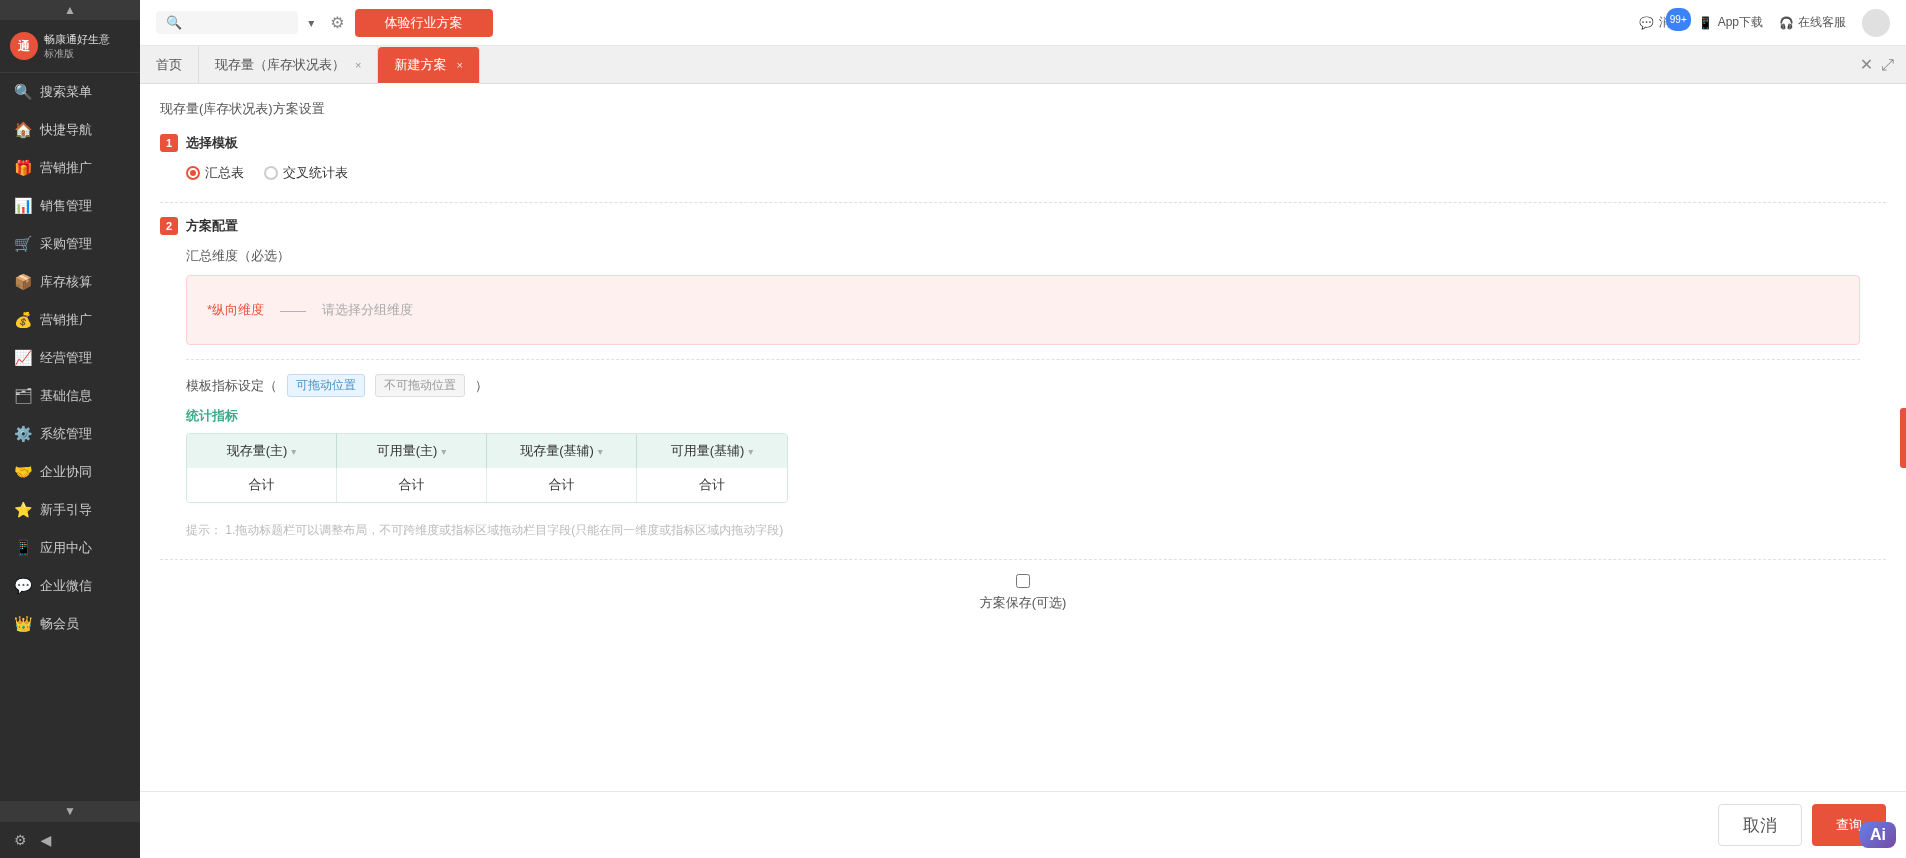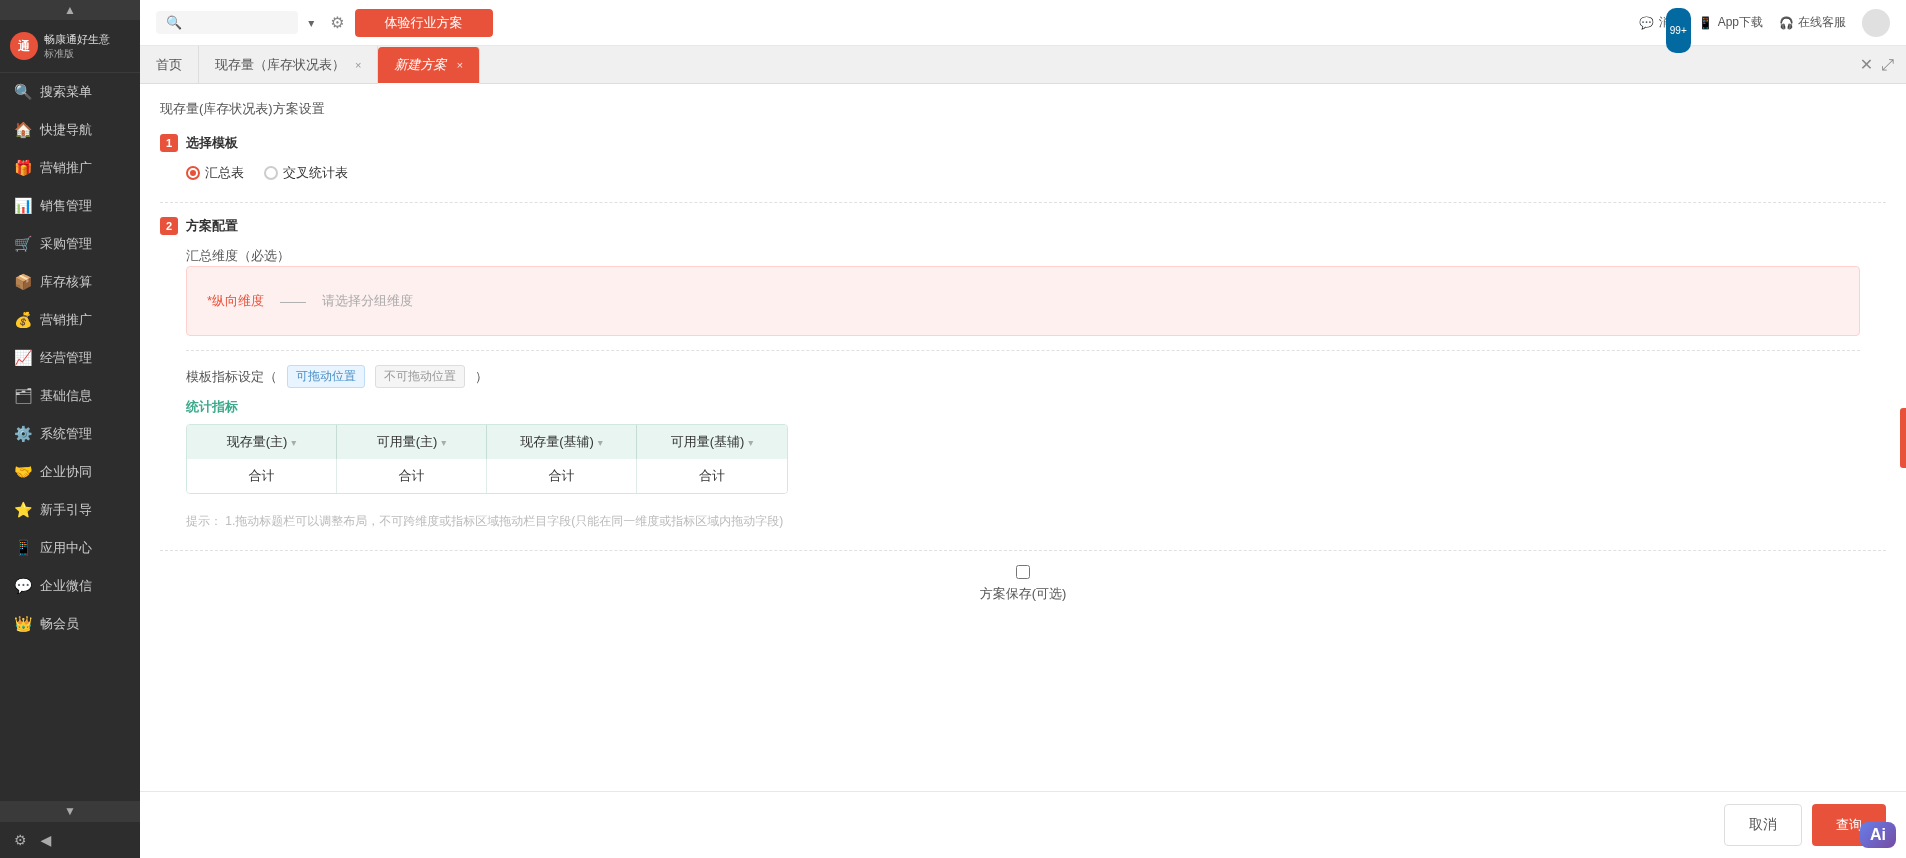--- a/index.html
+++ b/index.html
@@ -66,21 +66,21 @@
     .topbar-search { display: flex; align-items: center; gap: 6px; background: #f5f5f5; border-radius: 4px; padding: 4px 10px; }
     .topbar-search input { background: transparent; border: none; outline: none; font-size: 12px; color: #666; width: 100px; }
     .topbar-dropdown { display: flex; align-items: center; gap: 3px; color: #666; cursor: pointer; font-size: 12px; }
     .topbar-btn-industry {
       background: #e8523a; color: white; border: none; border-radius: 4px;
       padding: 5px 30px; font-size: 13px; cursor: pointer;
     }
     .topbar-gear { color: #888; cursor: pointer; font-size: 16px; margin-left: 6px; }
     .topbar-right { display: flex; align-items: center; gap: 16px; }
     .topbar-msg { display: flex; align-items: center; gap: 4px; color: #555; font-size: 12px; cursor: pointer; position: relative; }
-    .badge { background: #0369a1; color: white; border-radius: 10px; font-size: 10px; padding: 17px 4px; position: absolute; top: -6px; right: -8px; }
+    .badge { background: #3b82f6; color: white; border-radius: 10px; font-size: 10px; padding: 6px 4px; position: absolute; top: -6px; right: -8px; }
     .topbar-app { display: flex; align-items: center; gap: 4px; color: #555; font-size: 12px; cursor: pointer; }
     .topbar-service { display: flex; align-items: center; gap: 4px; color: #555; font-size: 12px; cursor: pointer; }
     .topbar-avatar { width: 28px; height: 28px; background: #e0e0e0; border-radius: 50%; }
 
     
     .tabbar {
       background: #f0f0f0;
       display: flex; align-items: center;
       padding: 0 0;
       border-bottom: 1px solid #ddd;
@@ -91,21 +91,21 @@
       padding: 8px 16px;
       cursor: pointer;
       font-size: 13px;
       color: #555;
       display: flex; align-items: center; gap: 6px;
       height: 100%;
       border-right: 1px solid #ddd;
       background: #f0f0f0;
     }
     .tab.active { background: white; color: #333; border-bottom: 1px solid white; margin-bottom: -1px; }
-    .tab.new-scheme { background: #e8523a; color: white; border-radius: 4px 4px 0 0; font-style: italic; }
+    .tab.new-scheme { background: #e8523a; color: white; border-radius: 4px 4px 0 0; }
     .tab-close { font-size: 11px; color: #999; cursor: pointer; margin-left: 4px; }
     .tab.new-scheme .tab-close { color: rgba(255,255,255,0.8); }
     .tab-maximize { margin-left: auto; display: flex; align-items: center; gap: 8px; padding: 0 12px; color: #888; cursor: pointer; font-size: 16px; }
 
     
     .content { flex: 1; overflow-y: auto; background: white; padding: 16px 20px; }
     .content::-webkit-scrollbar { width: 6px; }
     .content::-webkit-scrollbar-thumb { background: #ddd; }
 
     .page-title { font-size: 13px; color: #555; margin-bottom: 16px; }
@@ -128,21 +128,21 @@
       width: 14px; height: 14px; border-radius: 50%; border: 2px solid #ccc;
       display: flex; align-items: center; justify-content: center;
     }
     .radio-circle.checked { border-color: #e8523a; }
     .radio-circle.checked::after { content: ''; width: 6px; height: 6px; border-radius: 50%; background: #e8523a; display: block; }
 
     
     .section-divider { border: none; border-top: 1px dashed #e0e0e0; margin: 14px 0; }
 
     
-    .config-label { font-size: 13px; color: #555; margin-bottom: 1px; }
+    .config-label { font-size: 13px; color: #555; margin-bottom: 10px; }
 
     
     .dimension-area {
       background: #fff0f0;
       border: 1px solid #ffd0d0;
       border-radius: 4px;
       padding: 20px;
       display: flex; align-items: center; gap: 16px;
       min-height: 70px;
     }
@@ -197,21 +197,21 @@
     
     .footer-bar {
       background: white;
       border-top: 1px solid #e8e8e8;
       padding: 12px 20px;
       display: flex; justify-content: flex-end; gap: 10px;
       flex-shrink: 0;
     }
     .btn-cancel {
       background: white; border: 1px solid #ddd; color: #555;
-      padding: 7px 24px; border-radius: 4px; cursor: pointer; font-size: 14px;
+      padding: 7px 24px; border-radius: 4px; cursor: pointer; font-size: 17px;
     }
     .btn-query {
       background: #e8523a; color: white; border: none;
       padding: 12px 24px; border-radius: 4px; cursor: pointer; font-size: 13px;
     }
 
     
     .ai-badge {
       position: fixed; bottom: 10px; right: 8px;
       background: linear-gradient(135deg, #667eea 0%, #764ba2 100%);

